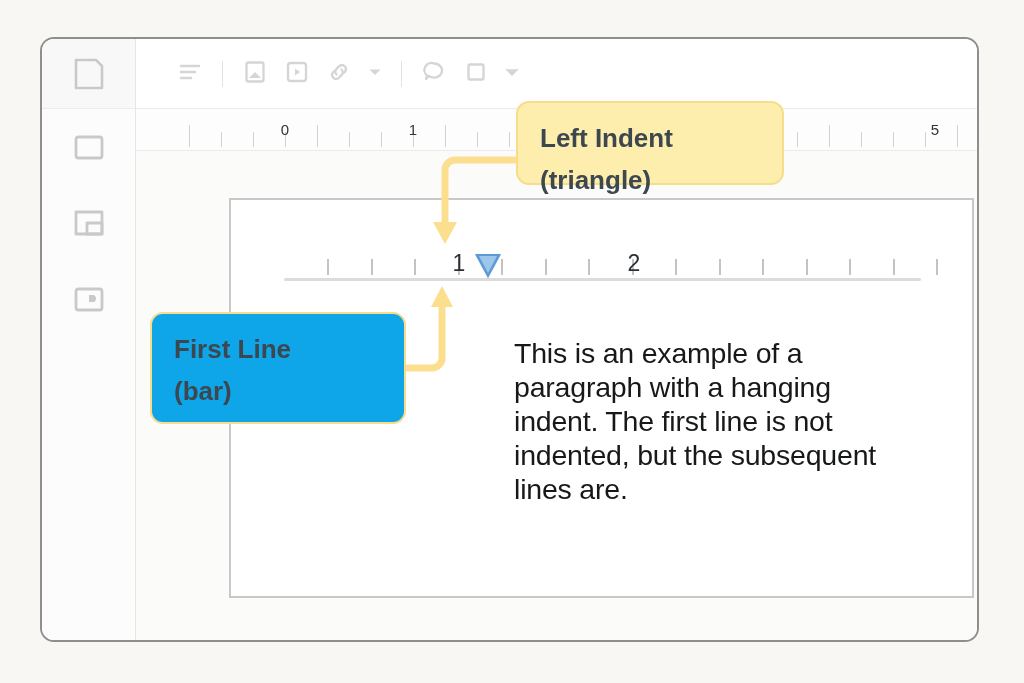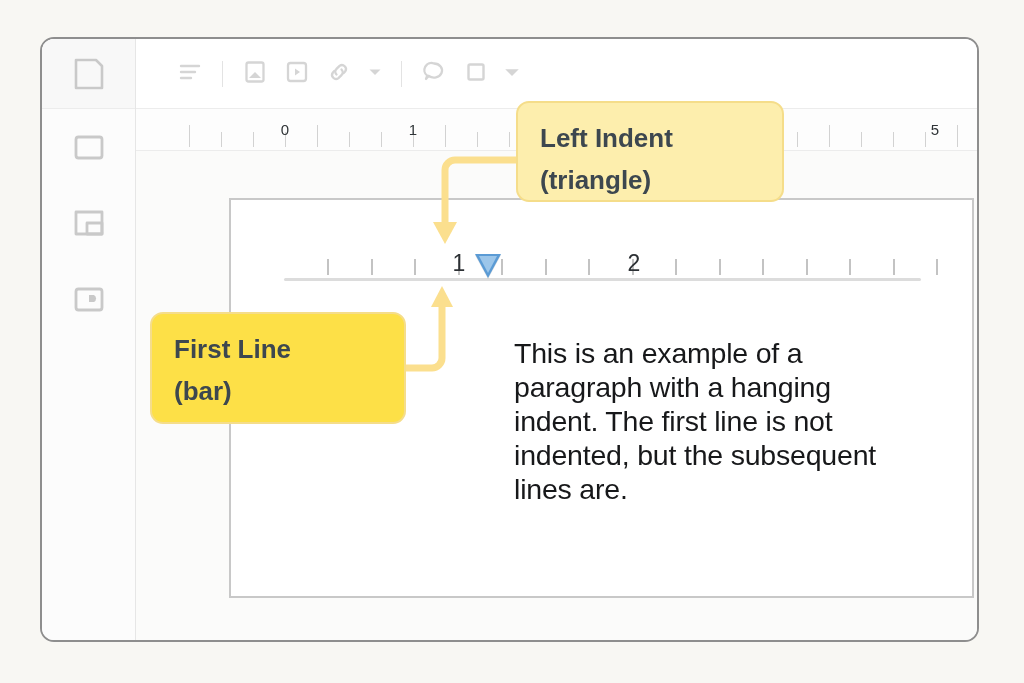--- a/index.html
+++ b/index.html
@@ -207,21 +207,21 @@
     font-size: 26px;
     line-height: 42px;
     padding: 14px 22px;
     z-index: 30;
     white-space: pre-line;
   }
   #callout-left-indent {
     left: 516px;
     top: 101px;
     width: 268px;
-    height: 101px;
+    height: 84px;
   }
   #callout-first-line {
     left: 150px;
     top: 312px;
     width: 256px;
     height: 112px;
   }
 
   
   #arrows {
@@ -411,21 +411,21 @@
         </div>
 
       <div id="paragraph">This is an example of a paragraph with a hanging indent. The first line is not indented, but the subsequent lines are.</div>
     </div>
   </div>
 </div>
 
 <div class="callout" id="callout-left-indent" style="background: rgb(253, 238, 173); border-color: rgb(245, 221, 138); color: rgb(61, 71, 79);">Left Indent
 (triangle)</div>
 
-<div class="callout" id="callout-first-line" style="background: #fde047; border-color: rgb(245, 221, 138); color: rgb(61, 71, 79);">First Line
+<div class="callout" id="callout-first-line" style="background: #0ea5e9; border-color: rgb(245, 221, 138); color: rgb(61, 71, 79);">First Line
 (bar)</div>
 
 <svg id="arrows">
 
   <g>
     <path d="M516 160 H455 a10 10 0 0 0 -10 10 V228" stroke="#fbdf8e" stroke-width="7" fill="none" stroke-linecap="round" stroke-linejoin="round"></path>
     <path d="M445 244 L433 222 L457 222 Z" fill="#fbdf8e"></path>
   </g>
 
   <g>

